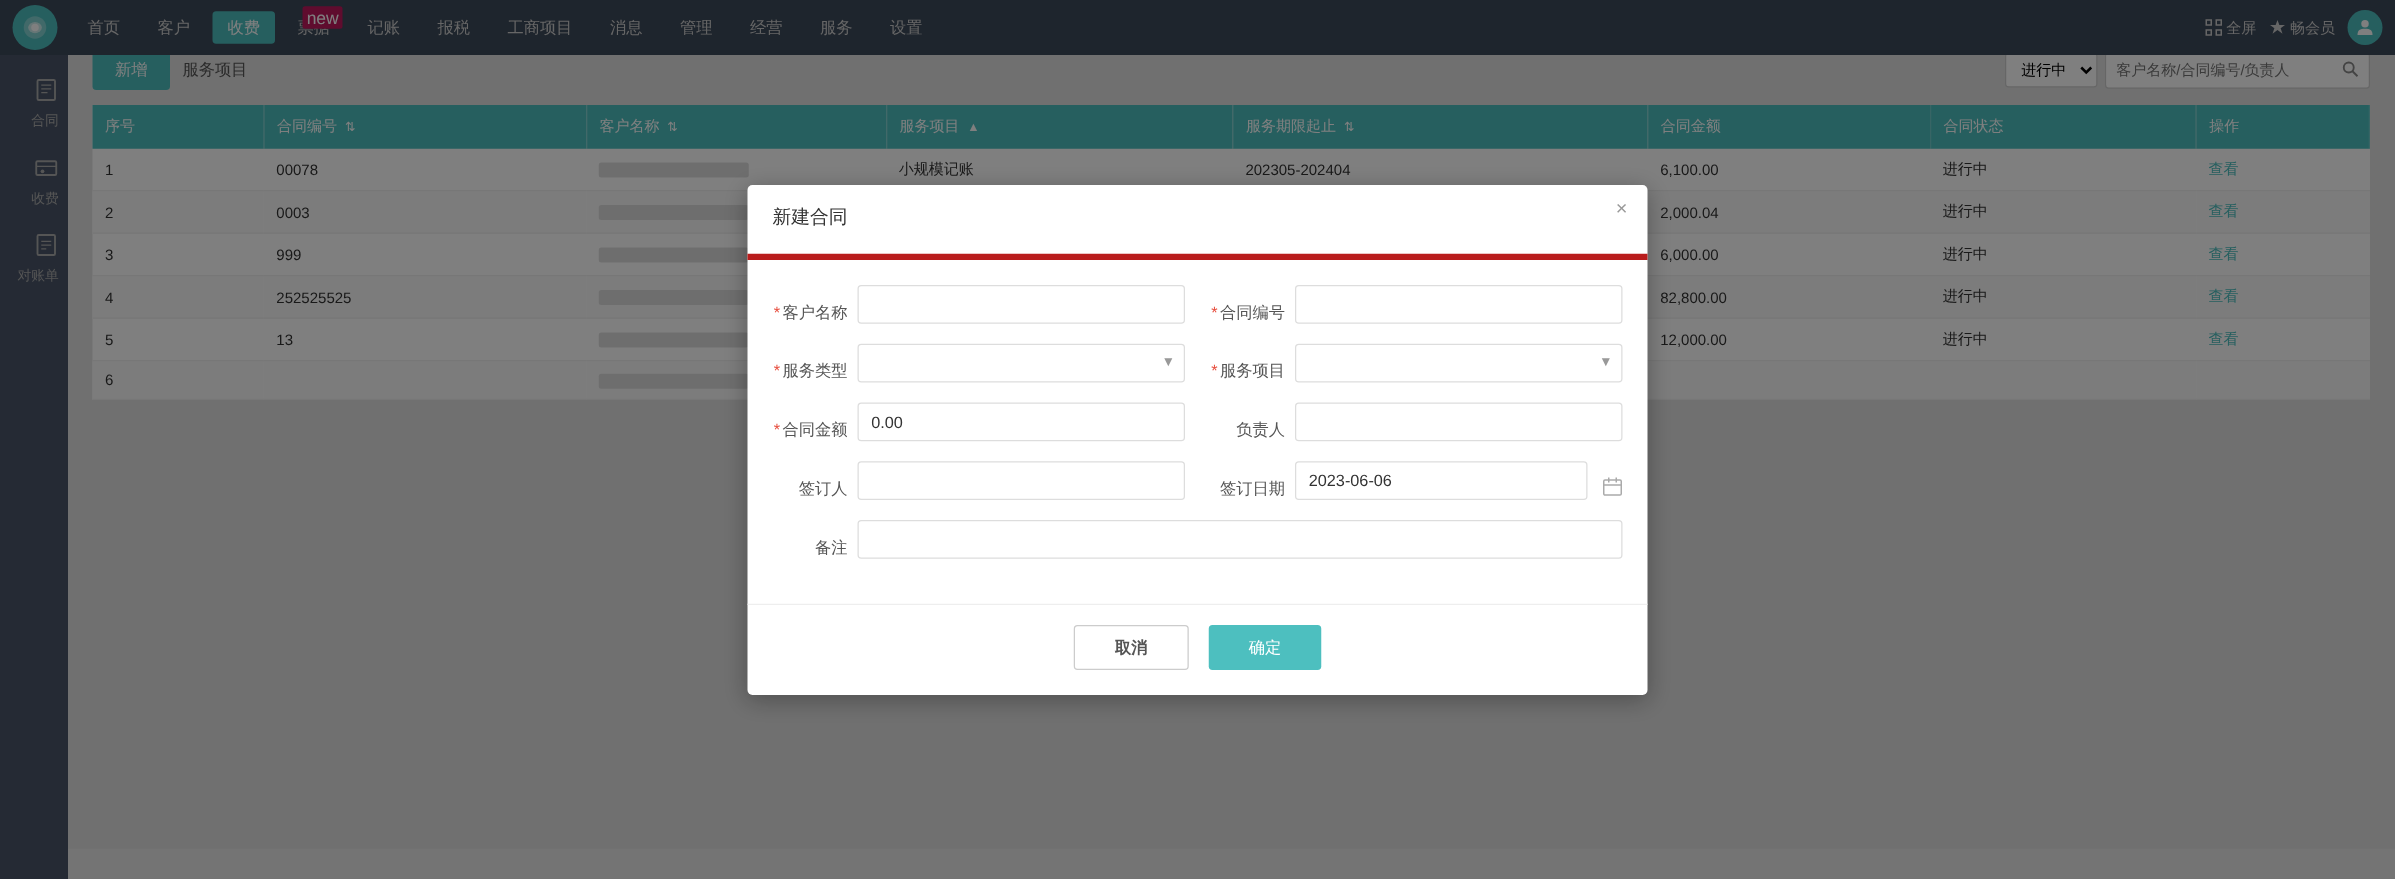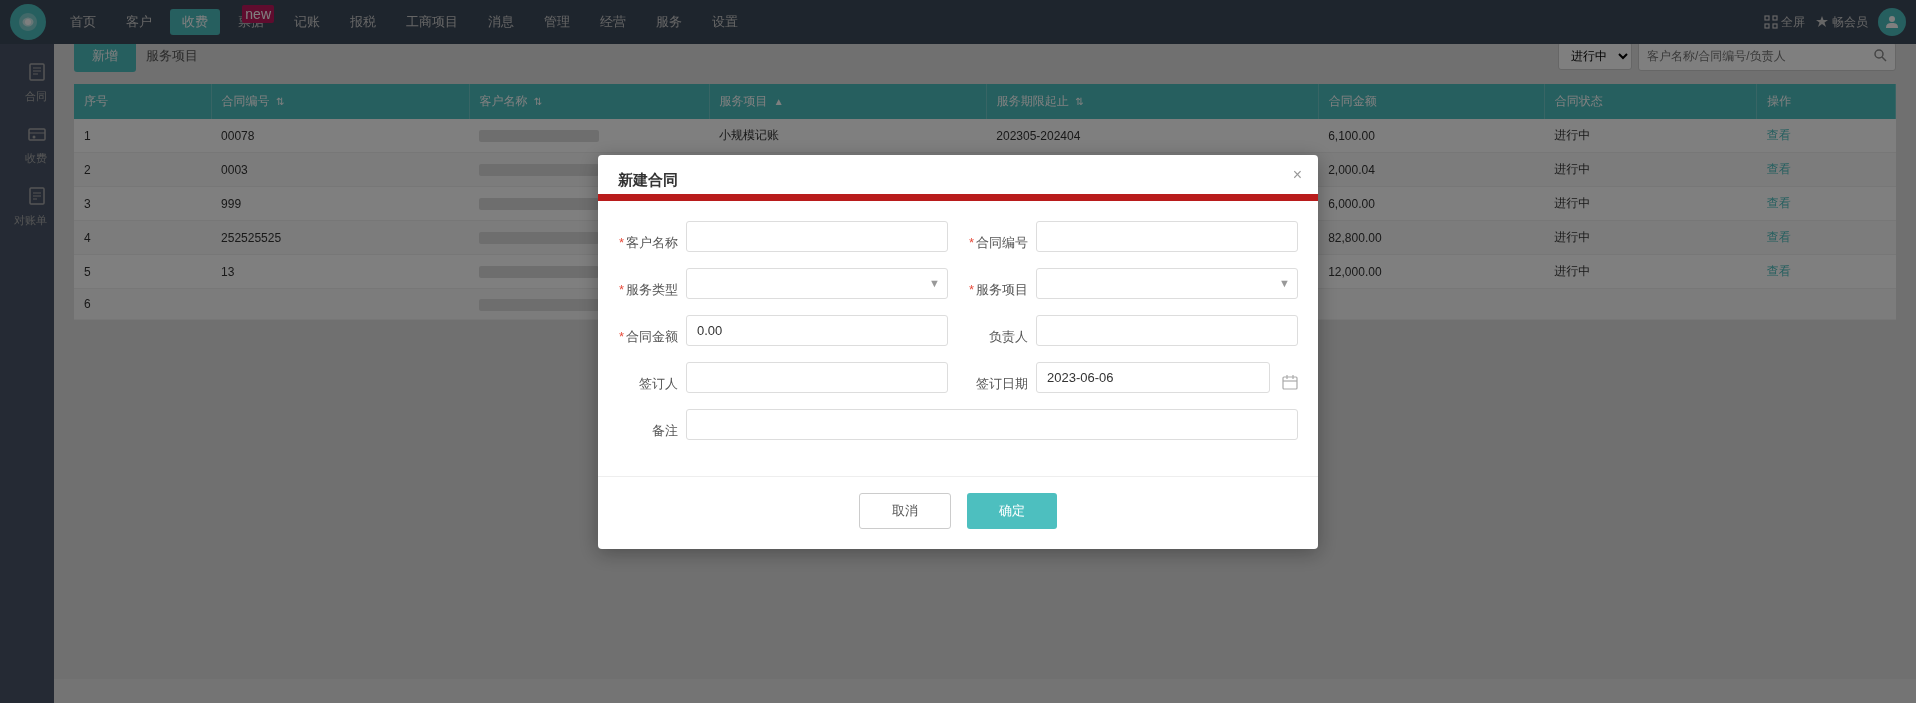--- a/index.html
+++ b/index.html
@@ -61,21 +61,21 @@
     }
     .toolbar-label { color: #555; font-size: 13px; }
 
     .toolbar-right { display: flex; align-items: center; gap: 6px; margin-left: auto; }
     .status-select {
       padding: 5px 8px; border: 1px solid #ccc; border-radius: 3px;
       background: white; font-size: 12px; cursor: pointer;
     }
     .search-box {
       display: flex; align-items: center;
-      border: 1px solid #ccc; border-radius: 3px; background: white; overflow: hidden; gap: 46px;
+      border: 1px solid #ccc; border-radius: 3px; background: white; overflow: hidden;
     }
     .search-input { border: none; outline: none; padding: 5px 8px; font-size: 12px; width: 180px; }
     .search-btn { background: none; border: none; padding: 5px 8px; cursor: pointer; color: #888; }
 
     
     .data-table { width: 100%; border-collapse: collapse; background: white; }
     .data-table th {
       background: #4dbfbf; color: white; padding: 9px 10px;
       text-align: left; font-size: 12px; font-weight: normal; border-right: 1px solid rgba(255,255,255,0.2);
     }
@@ -95,22 +95,22 @@
       display: flex; align-items: center; justify-content: center;
     }
 
     
     .modal {
       background: white; border-radius: 4px;
       width: 720px; padding: 0; box-shadow: 0 4px 20px rgba(0,0,0,0.3);
       position: relative;
     }
     .modal-header {
-      padding: 16px 20px 4px; border-bottom: 7px solid #b91c1c;
-      font-size: 15px; font-weight: bold; color: #333;
+      padding: 16px 20px 20px; border-bottom: 5px solid #b91c1c;
+      font-size: 15px; font-weight: normal; color: #333;
     }
     .modal-close {
       position: absolute; top: 12px; right: 16px;
       background: none; border: none; cursor: pointer;
       font-size: 16px; color: #999; line-height: 1;
     }
     .modal-body { padding: 20px; }
     .form-row { display: flex; gap: 20px; margin-bottom: 16px; }
     .form-field { flex: 1; display: flex; align-items: flex-end; gap: 8px; }
     .form-label { white-space: nowrap; color: #555; font-size: 13px; min-width: 60px; text-align: right; }
@@ -128,21 +128,21 @@
     .select-arrow {
       position: absolute; right: 8px; top: 50%; transform: translateY(-50%);
       color: #999; pointer-events: none; font-size: 11px;
     }
     .modal-footer {
       display: flex; justify-content: center; gap: 16px;
       padding: 16px 20px 20px; border-top: 1px solid #eee;
     }
     .btn-cancel {
       padding: 8px 32px; border: 1px solid #ccc; background: white;
-      border-radius: 3px; cursor: pointer; font-size: 13px; color: #555;
+      border-radius: 3px; cursor: pointer; font-size: 13px; color: #555; font-weight: bold;
     }
     .btn-confirm {
       padding: 8px 32px; background: #4dbfbf; color: white;
       border: none; border-radius: 3px; cursor: pointer; font-size: 13px;
     }
   </style>
 </head>
 <body>
 
 <div class="top-nav">

